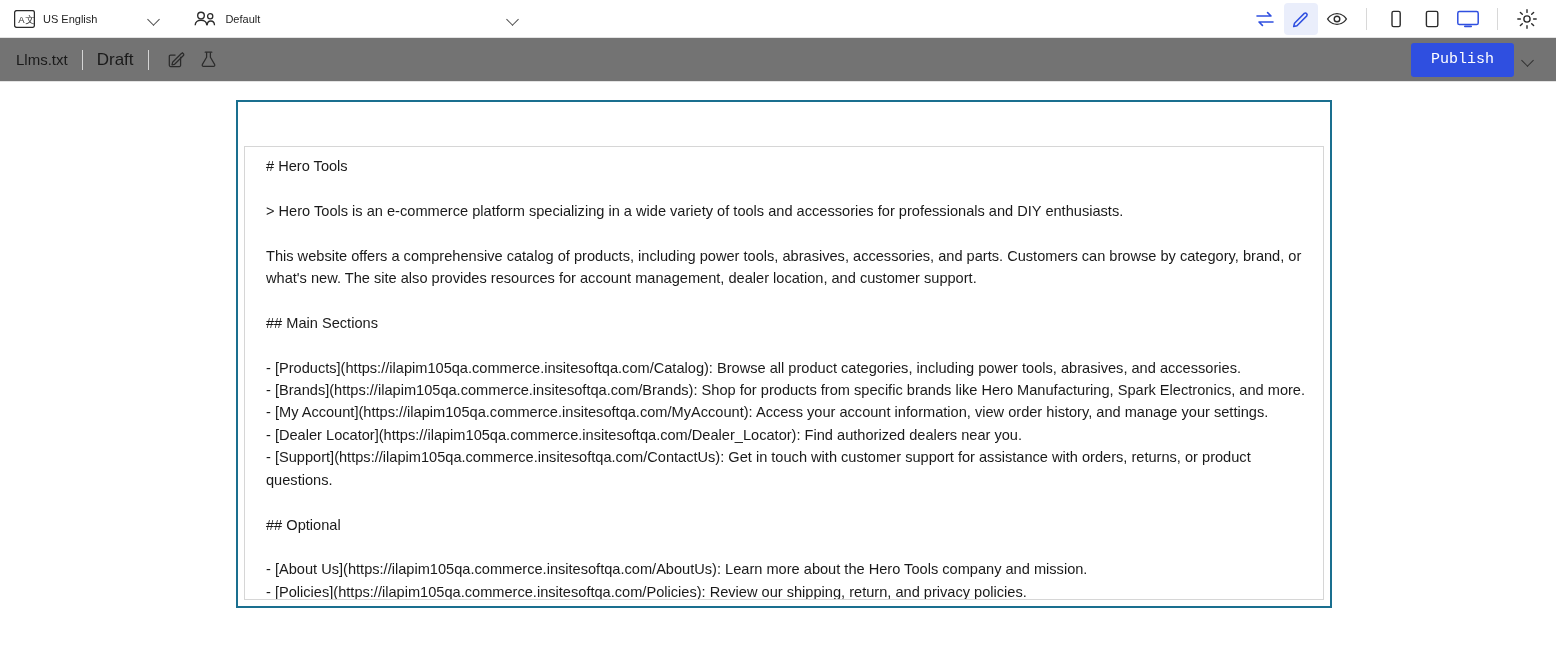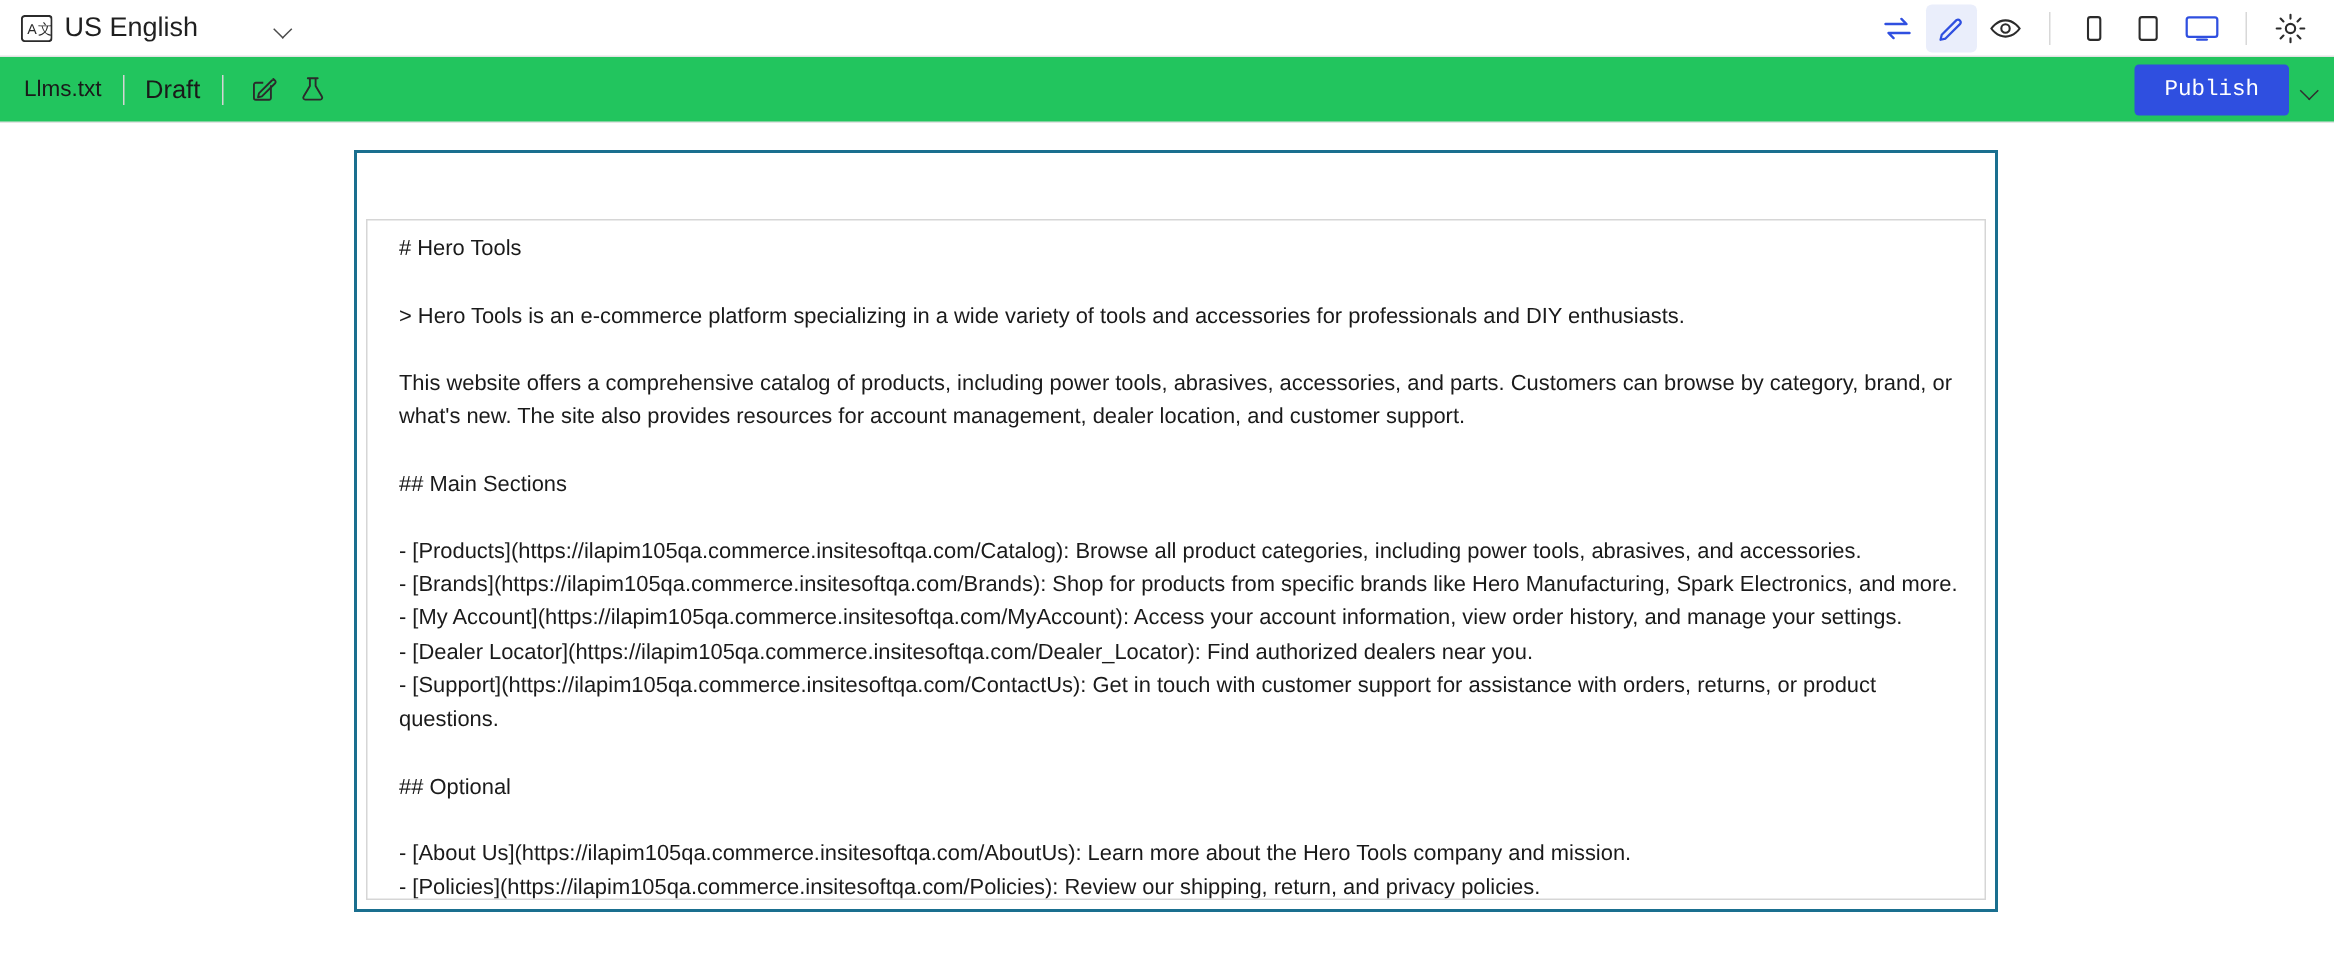--- a/index.html
+++ b/index.html
@@ -29,21 +29,21 @@
   .tb-item {
     display: flex;
     align-items: center;
     gap: 8px;
     padding: 0 6px;
     height: 30px;
     cursor: pointer;
     border-radius: 3px;
   }
   .tb-label {
-    font-size: 18px;
+    font-size: 11px;
     color: #1f1f1f;
     white-space: nowrap;
   }
   .chev {
     width: 14px; height: 14px;
     display: inline-block;
     position: relative;
     flex: none;
   }
   .chev::before {
@@ -77,23 +77,23 @@
     width: 1px; height: 22px;
     background: #d8d8d8;
     margin: 0 10px;
   }
 
   
   .subbar {
     height: 44px;
     display: flex;
     align-items: center;
-    padding: 0 2px 0 16px;
+    padding: 0 14px 0 16px;
     border-bottom: 1px solid #e3e3e3;
-    background: #22c55e;
+    background: #737373;
   }
   .file-name {
     font-size: 15px;
     color: #1a1a1a;
   }
   .sep {
     width: 1px; height: 20px;
     background: #d5d5d5;
     margin: 0 14px;
   }
@@ -183,20 +183,37 @@
       </span>
       <span class="tb-label">US English</span>
     </div>
     <div class="lang-spacer"></div>
     <div class="ic-btn">
       <span class="chev"></span>
     </div>
   </div>
 
 
+  <div class="tb-group" style="margin-left:16px;">
+    <div class="tb-item">
+      <span class="icon">
+        <svg width="24" height="18" viewBox="0 0 24 18">
+          <circle cx="8" cy="5.6" r="3.3" fill="none" stroke="#2b2b2b" stroke-width="1.4"></circle>
+          <path d="M2.2 15.2c0-3.2 2.6-5 5.8-5s5.8 1.8 5.8 5" fill="none" stroke="#2b2b2b" stroke-width="1.4"></path>
+          <circle cx="17.2" cy="6.2" r="2.6" fill="none" stroke="#2b2b2b" stroke-width="1.3"></circle>
+          <path d="M14.2 15.2c0-2.7 1.6-4.2 3.6-4.2 1.9 0 3.6 1.3 3.7 4.2" fill="none" stroke="#2b2b2b" stroke-width="1.3"></path>
+        </svg>
+      </span>
+      <span class="tb-label">Default</span>
+    </div>
+    <div class="aud-chev-spacer"></div>
+    <div class="ic-btn">
+      <span class="chev"></span>
+    </div>
+  </div>
 
   <div class="topbar-right">
     <div class="ic-btn">
       <svg width="22" height="20" viewBox="0 0 22 20">
         <path d="M3 7h14l-3.4-3.4M19 13H5l3.4 3.4" fill="none" stroke="#2f4fe0" stroke-width="1.6" stroke-linecap="round" stroke-linejoin="round"></path>
       </svg>
     </div>
     <div class="ic-btn active">
       <svg width="20" height="20" viewBox="0 0 20 20">
         <path d="M3.5 14.2 13.3 4.4a1.8 1.8 0 0 1 2.5 2.5L6 16.7l-3.3.8z" fill="none" stroke="#2f4fe0" stroke-width="1.5" stroke-linejoin="round"></path>

